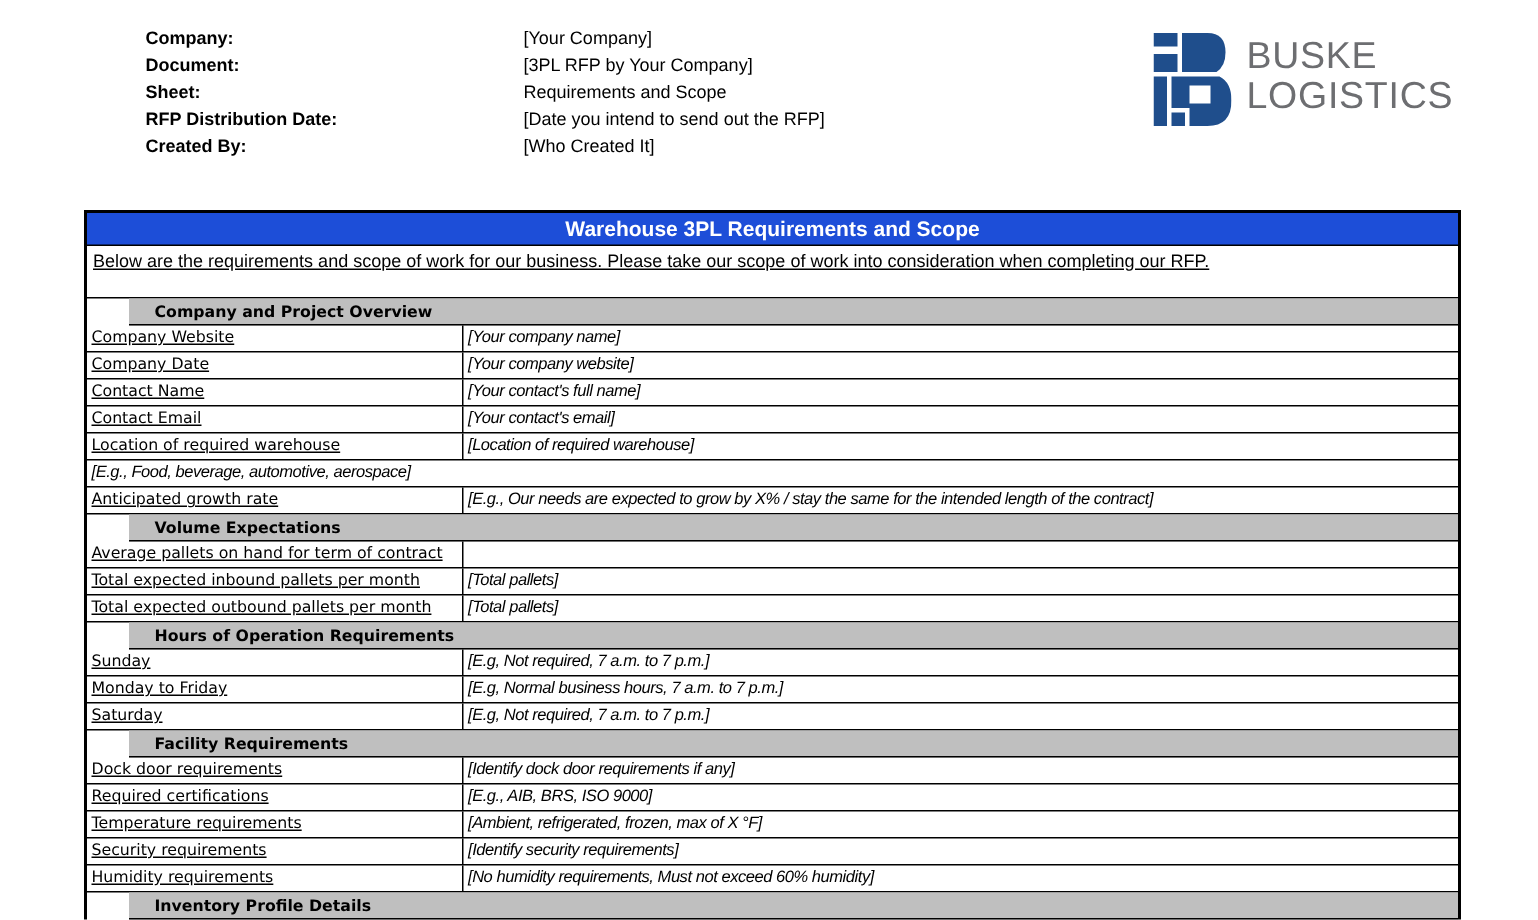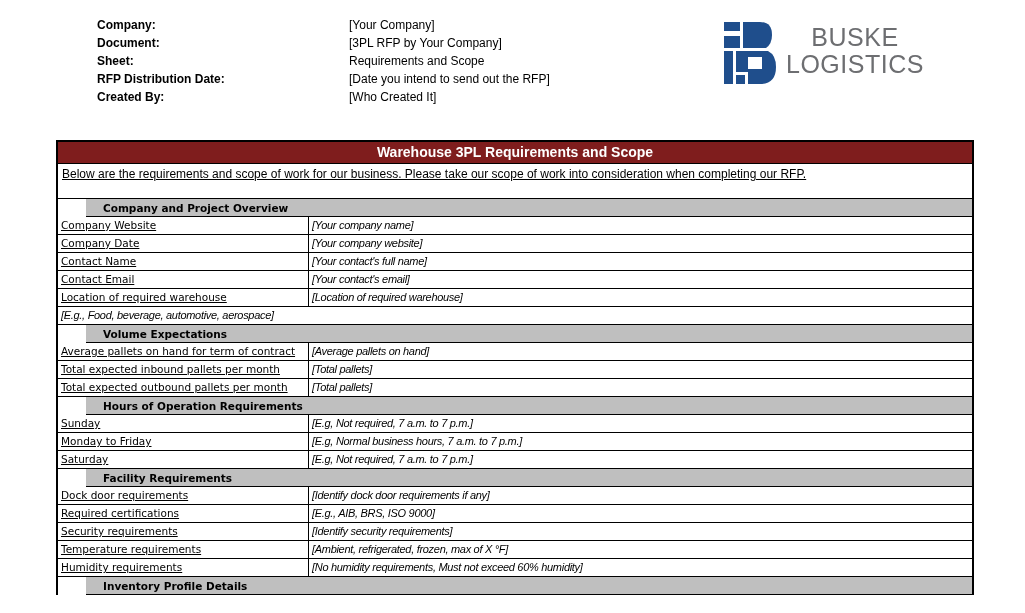--- a/index.html
+++ b/index.html
@@ -5,33 +5,33 @@
   html, body { margin: 0; padding: 0; background: #ffffff; }
   body {
     width: 1025px; height: 613px; overflow: hidden; position: relative;
     font-family: "Liberation Sans", sans-serif; color: #000;
   }
   .meta { position: absolute; left: 61px; top: 16px; font-size: 12px; }
   .meta-row { height: 18px; line-height: 18px; position: relative; width: 600px; margin-left: 36px; }
   .meta-label { position: absolute; left: 0; font-weight: bold; }
   .meta-value { position: absolute; left: 252px; }
 
-  .logo { position: absolute; left: 724px; top: 22px; width: 200px; height: 62px; text-align: center; }
+  .logo { position: absolute; left: 769px; top: 22px; width: 200px; height: 62px; }
   .logo svg { position: absolute; left: 0; top: 0; }
   .logo-text {
     position: absolute; left: 62px; top: 2px; color: #6d6e71;
     font-size: 25px; line-height: 27px; letter-spacing: 0.5px; font-weight: normal;
   }
 
   .sheet {
     position: absolute; left: 56px; top: 140px; width: 918px;
     border: 2px solid #000; border-bottom: none; box-sizing: border-box;
   }
   .title-bar {
-    background: #7f1d1d; color: #fff; font-weight: bold; font-size: 14px;
+    background: #1d4ed8; color: #fff; font-weight: bold; font-size: 14px;
     height: 21px; line-height: 21px; text-align: center; border-bottom: 1px solid #000;
   }
   .desc {
     height: 35px; font-size: 12px; padding: 2px 4px; box-sizing: border-box;
     line-height: 17px; border-bottom: 1px solid #000; text-decoration: underline;
   }
   .section {
     background: #bfbfbf; font-weight: bold; height: 18px; line-height: 18px;
     font-size: 11.5px; padding-left: 17px; border-bottom: 1px solid #000; box-sizing: border-box;
     font-family: "DejaVu Sans", sans-serif; font-size: 10.5px; margin-left: 28px;
@@ -115,25 +115,28 @@
     <div class="cell-label">Contact Email</div>
     <div class="cell-value">[Your contact's email]</div>
   </div>
   <div class="row">
     <div class="cell-label">Location of required warehouse</div>
     <div class="cell-value">[Location of required warehouse]</div>
   </div>
   <div class="row">
     <div class="cell-value">[E.g., Food, beverage, automotive, aerospace]</div>
   </div>
+  <div class="row">
+    <div class="cell-label">Anticipated growth rate</div>
+    <div class="cell-value">[E.g., Our needs are expected to grow by X% / stay the same for the intended length of the contract]</div>
+  </div>
 
   <div class="section">Volume Expectations</div>
   <div class="row">
     <div class="cell-label">Average pallets on hand for term of contract</div>
-    <div class="cell-value">[Average pallets on hand]</div>
   </div>
   <div class="row">
     <div class="cell-label">Total expected inbound pallets per month</div>
     <div class="cell-value">[Total pallets]</div>
   </div>
   <div class="row">
     <div class="cell-label">Total expected outbound pallets per month</div>
     <div class="cell-value">[Total pallets]</div>
   </div>
 
@@ -154,26 +157,26 @@
   <div class="section">Facility Requirements</div>
   <div class="row">
     <div class="cell-label">Dock door requirements</div>
     <div class="cell-value">[Identify dock door requirements if any]</div>
   </div>
   <div class="row">
     <div class="cell-label">Required certifications</div>
     <div class="cell-value">[E.g., AIB, BRS, ISO 9000]</div>
   </div>
   <div class="row">
+    <div class="cell-label">Temperature requirements</div>
+    <div class="cell-value">[Ambient, refrigerated, frozen, max of X °F]</div>
+  </div>
+  <div class="row">
     <div class="cell-label">Security requirements</div>
     <div class="cell-value">[Identify security requirements]</div>
-  </div>
-  <div class="row">
-    <div class="cell-label">Temperature requirements</div>
-    <div class="cell-value">[Ambient, refrigerated, frozen, max of X °F]</div>
   </div>
   <div class="row">
     <div class="cell-label">Humidity requirements</div>
     <div class="cell-value">[No humidity requirements, Must not exceed 60% humidity]</div>
   </div>
 
   <div class="section">Inventory Profile Details</div>
 </div>
 
 </body></html>

